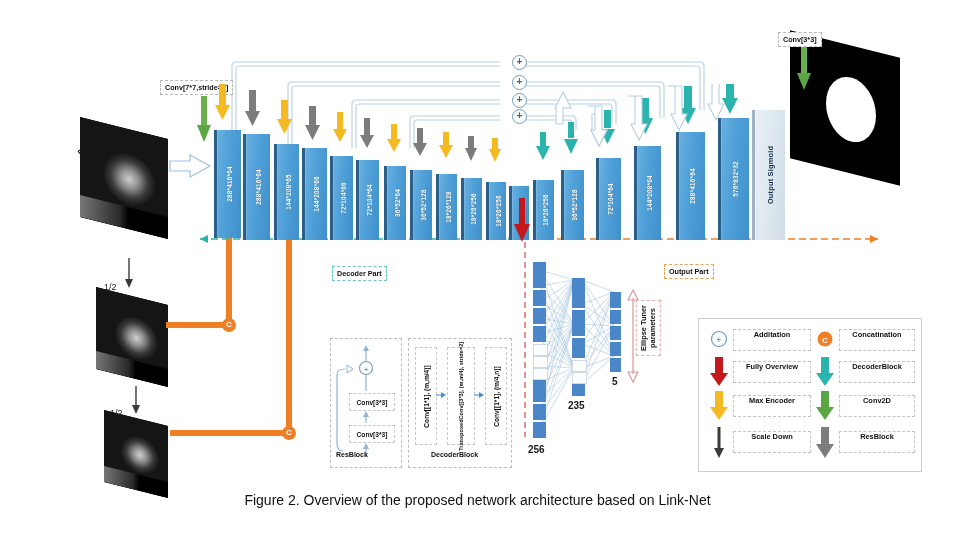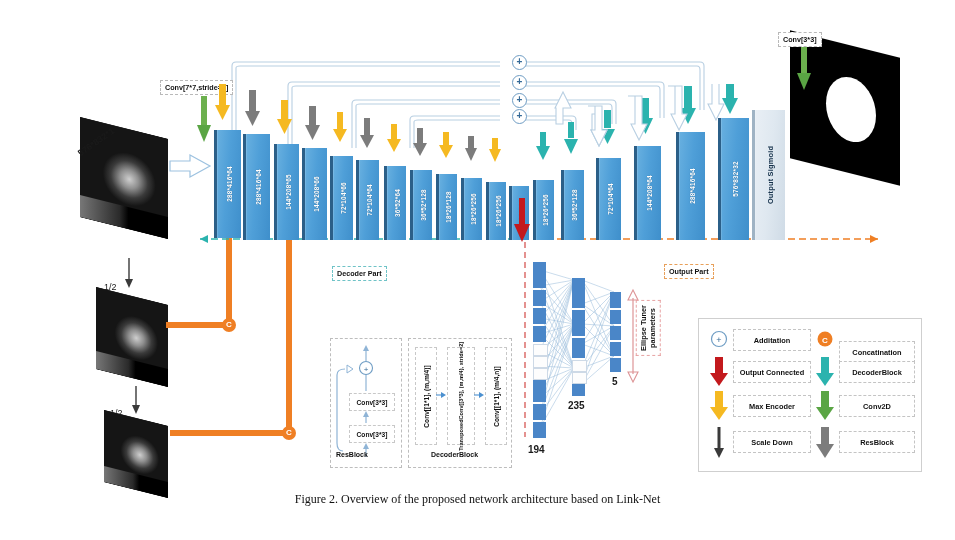--- a/index.html
+++ b/index.html
@@ -68,21 +68,21 @@
     font-size:10px;line-height:11px;text-align:center;font-weight:bold;
   }
 
   
   #legend{
     position:absolute;border:1px solid #cfcfcf;background:#fff;
   }
   .lgbox{
     position:absolute;border:1px dashed #c4c4c4;background:#fff;
     font-size:7.4px;font-weight:bold;color:#111;
-    display:flex;align-items:center;justify-content:center;text-align:center;
+    display:flex;align-items:flex-start;justify-content:center;text-align:center;
   }
 
   
   .fcnode{position:absolute;background:#4a86c8;}
   .fcnode.empty{background:#fdfdfd;border:1px solid #cdd9e6;}
 
   
   .subpanel{position:absolute;border:1px dashed #bdbdbd;background:#fff;}
   .subbox{
     position:absolute;border:1px dashed #c8c8c8;background:#fff;
@@ -90,21 +90,21 @@
     display:flex;align-items:center;justify-content:center;text-align:center;
   }
   .subbox.vert span{
     transform:rotate(-90deg);white-space:nowrap;display:block;
   }
   .subtitle{position:absolute;font-size:7px;font-weight:bold;color:#111;}
 
   
   #caption{
     position:absolute;left:0;right:0;text-align:center;
-    font-family:Liberation Serif, serif;font-size:12px;color:#111;
+    font-family:Liberation Sans, sans-serif;font-size:14px;color:#111;
   }
 </style>
 </head>
 <body>
 
 <div id="stage">
 
   <svg class="abs" style="left:0;top:18px;width:955px;height:130px;">
     <g fill="none" stroke="#b8cfe2" stroke-width="1.1">
 
@@ -390,21 +390,21 @@
   <div class="fcnode" style="left:533px;top:262px;width:13px;height:26px;"></div>
   <div class="fcnode" style="left:533px;top:290px;width:13px;height:16px;"></div>
   <div class="fcnode" style="left:533px;top:308px;width:13px;height:16px;"></div>
   <div class="fcnode" style="left:533px;top:326px;width:13px;height:16px;"></div>
   <div class="fcnode empty" style="left:533px;top:344px;width:13px;height:10px;"></div>
   <div class="fcnode empty" style="left:533px;top:356px;width:13px;height:10px;"></div>
   <div class="fcnode empty" style="left:533px;top:368px;width:13px;height:10px;"></div>
   <div class="fcnode" style="left:533px;top:380px;width:13px;height:22px;"></div>
   <div class="fcnode" style="left:533px;top:404px;width:13px;height:16px;"></div>
   <div class="fcnode" style="left:533px;top:422px;width:13px;height:16px;"></div>
-  <div class="abs lbl" style="left:528px;top:444px;font-size:10px;">194</div>
+  <div class="abs lbl" style="left:528px;top:444px;font-size:10px;">256</div>
 
   <div class="fcnode" style="left:572px;top:278px;width:13px;height:30px;"></div>
   <div class="fcnode" style="left:572px;top:310px;width:13px;height:26px;"></div>
   <div class="fcnode" style="left:572px;top:338px;width:13px;height:20px;"></div>
   <div class="fcnode empty" style="left:572px;top:360px;width:13px;height:10px;"></div>
   <div class="fcnode empty" style="left:572px;top:372px;width:13px;height:10px;"></div>
   <div class="fcnode" style="left:572px;top:384px;width:13px;height:12px;"></div>
   <div class="abs lbl" style="left:568px;top:400px;font-size:10px;">235</div>
 
   <div class="fcnode" style="left:610px;top:292px;width:11px;height:16px;"></div>
@@ -481,30 +481,30 @@
       <circle cx="10" cy="10" r="7.5" fill="#fff" stroke="#6f9dc4" stroke-width="1.2"></circle>
       <text x="10" y="13.5" font-size="9" text-anchor="middle" fill="#356a97" font-family="Liberation Sans, sans-serif">+</text>
     </svg>
     <div class="lgbox" style="left:34px;top:10px;width:76px;height:20px;">
       <span>Additation</span>
     </div>
     <svg class="abs" style="left:116px;top:10px;width:20px;height:20px;">
       <circle cx="10" cy="10" r="7.5" fill="#ef7f24"></circle>
       <text x="10" y="13.5" font-size="8" text-anchor="middle" fill="#fff" font-weight="bold" font-family="Liberation Sans, sans-serif">C</text>
     </svg>
-    <div class="lgbox" style="left:140px;top:10px;width:74px;height:20px;margin-top:12px;">
+    <div class="lgbox" style="left:140px;top:10px;width:74px;height:20px;">
       <span>Concatination</span>
     </div>
 
     <svg class="abs" style="left:10px;top:38px;width:20px;height:30px;">
       <rect x="6" y="0" width="8" height="17" fill="#c3191d"></rect>
       <polygon points="10,29 1,16 19,16" fill="#c3191d"></polygon>
     </svg>
     <div class="lgbox" style="left:34px;top:42px;width:76px;height:20px;">
-      <span>Output Connected</span>
+      <span>Fully Overview</span>
     </div>
     <svg class="abs" style="left:116px;top:38px;width:20px;height:30px;">
       <rect x="6" y="0" width="8" height="17" fill="#2bb3ae"></rect>
       <polygon points="10,29 1,16 19,16" fill="#2bb3ae"></polygon>
     </svg>
     <div class="lgbox" style="left:140px;top:42px;width:74px;height:20px;">
       <span>DecoderBlock</span>
     </div>
 
     <svg class="abs" style="left:10px;top:72px;width:20px;height:30px;">

